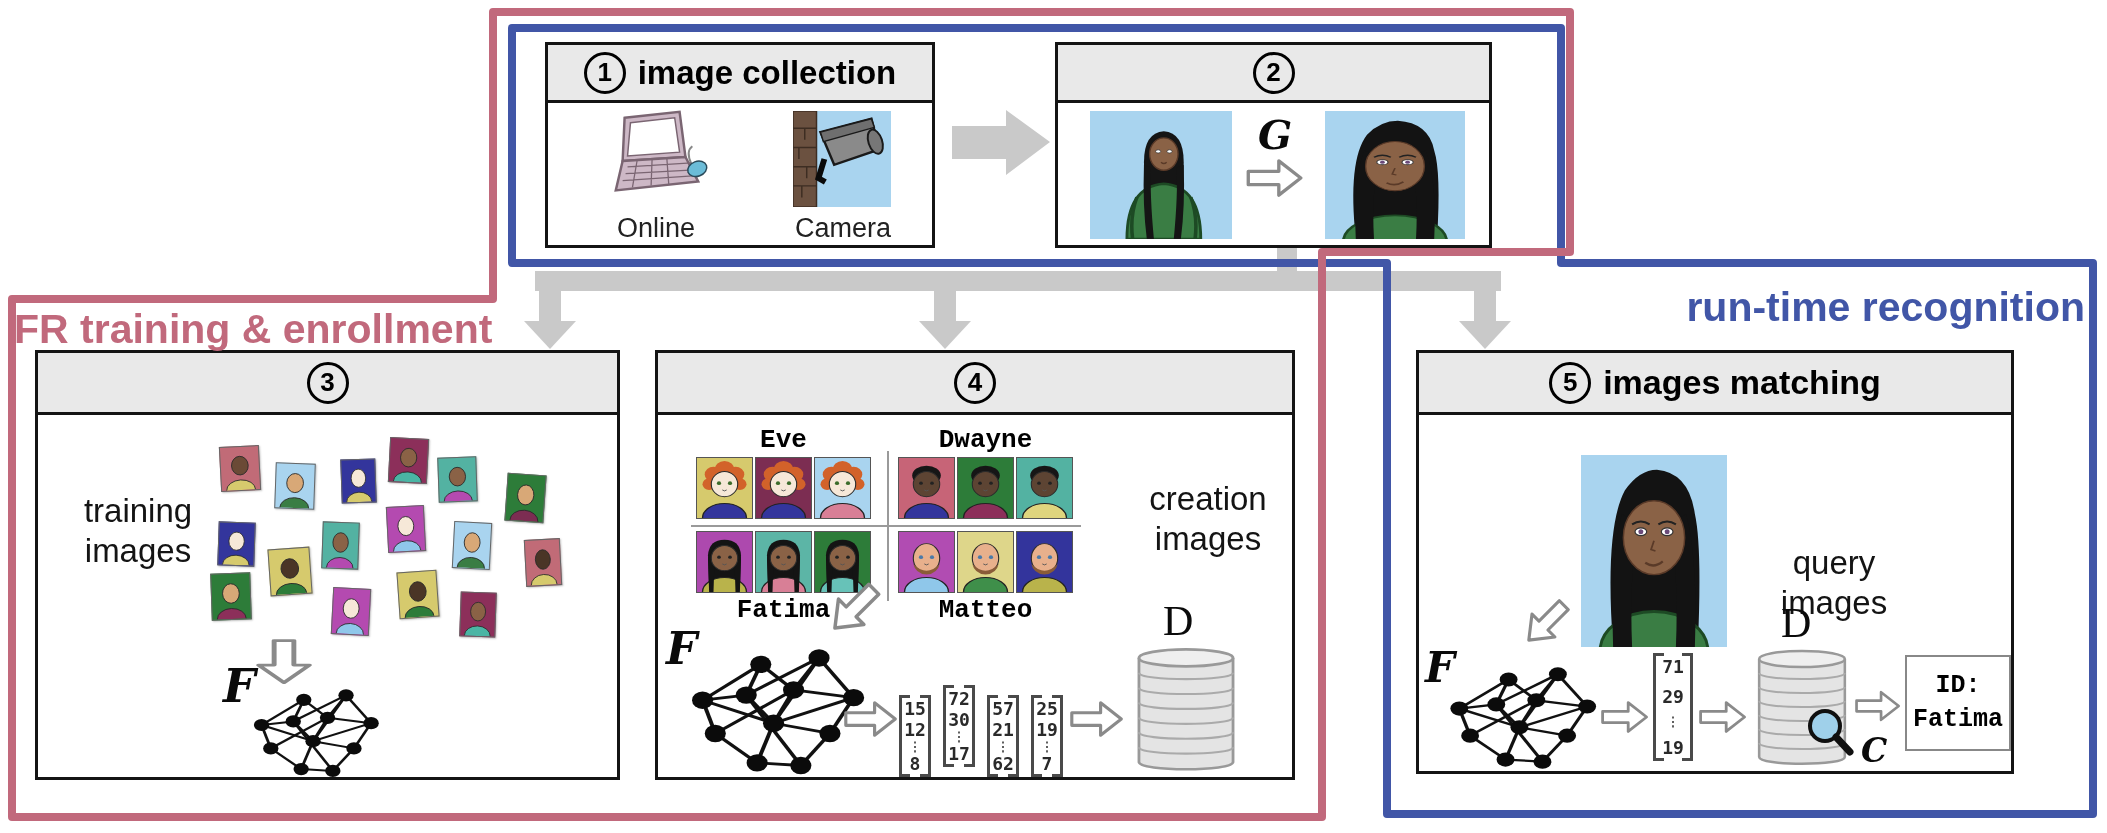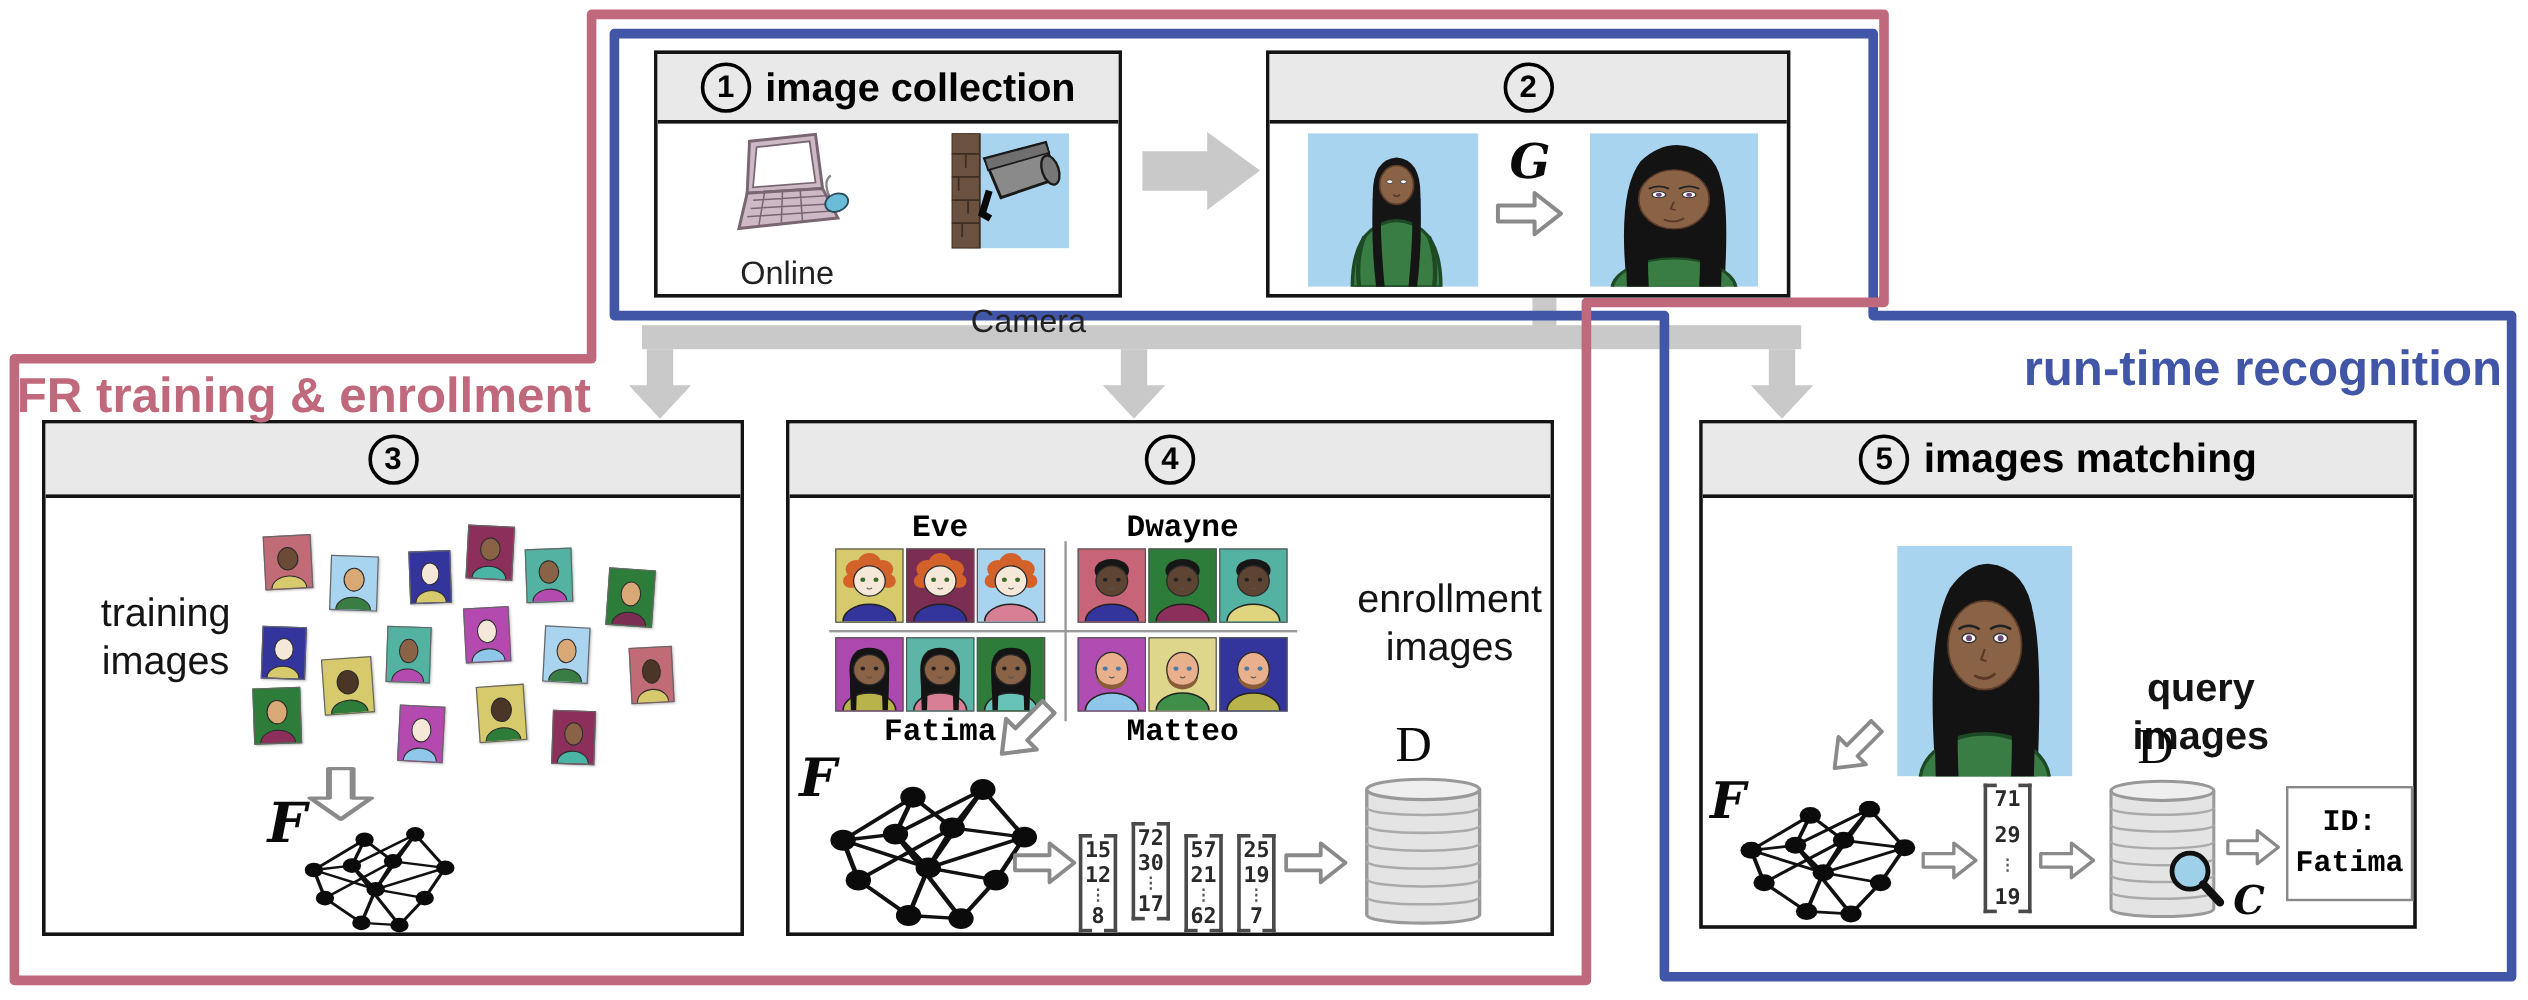--- a/index.html
+++ b/index.html
@@ -102,21 +102,21 @@
       <svg viewBox="0 0 100 100" width="98" height="96" preserveAspectRatio="none">
         <rect x="14" y="0" width="86" height="100" fill="#a9d4ef"></rect>
         <rect x="0" y="0" width="24" height="100" fill="#6b5140" stroke="#3d2d22" stroke-width="1.5"></rect>
         <path d="M 0 18 H 24 M 0 38 H 24 M 0 58 H 24 M 0 78 H 24 M 12 18 V 30 M 6 38 V 50 M 14 58 V 70 M 9 78 V 90" stroke="#3d2d22" stroke-width="1.5" fill="none"></path>
         <path d="M 32 50 L 26 70 L 33 74" stroke="#0a0a0a" stroke-width="6" fill="none"></path>
         <polygon points="28,22 80,8 88,40 42,56" fill="#8a8a8a" stroke="#1a1a1a" stroke-width="2.5"></polygon>
         <polygon points="28,22 80,8 83,17 31,32" fill="#6f6f6f" stroke="#1a1a1a" stroke-width="1.5"></polygon>
         <ellipse cx="84" cy="32" rx="7" ry="13" transform="rotate(-18 84 32)" fill="#777" stroke="#1a1a1a" stroke-width="2"></ellipse>
       </svg>
     </div>
-    <div class="small-label" style="left:229px;top:168px;width:160px;margin-top:40px;">Camera</div>
+    <div class="small-label" style="left:215px;top:168px;width:160px;">Camera</div>
   </div>
 
   <div class="panel" style="left:1055px;top:42px;width:437px;height:206px;">
     <div class="panel-title pt-small">
       <span class="badge">2</span>
     </div>
     <div class="abs" style="left:32px;top:66px;width:142px;height:128px;">
       <svg viewBox="0 0 100 95" width="142" height="128" preserveAspectRatio="none">
         <rect width="100" height="95" fill="#a9d4ef"></rect>
         <path d="M 39 95 L 38 38 Q 38 16 52 15 Q 66 16 66 38 L 65 95 Z" fill="#151515"></path>
@@ -455,21 +455,21 @@
     <ellipse cx="25" cy="62" rx="20" ry="15" fill="#b9b34b" stroke="#222" stroke-width="1.2"></ellipse>
             <ellipse cx="25" cy="27" rx="12" ry="15" fill="#e8b08c" stroke="#2b2b2b" stroke-width="1"></ellipse>
             <path d="M 13 33 Q 25 47 37 33 Q 35 43 25 44 Q 15 43 13 33 Z" fill="#8a5c38"></path>
             <circle cx="20" cy="26" r="1.9" fill="#4a7aa8"></circle>
             <circle cx="30" cy="26" r="1.9" fill="#4a7aa8"></circle>
     <path d="M 23 33 Q 25 35 27 33" stroke="#555" stroke-width="0.9" fill="none"></path>
           </svg>
         </div>
       </div>
     <div class="caption" style="left:470px;top:126px;width:160px;">
-      <span>enrollment</span><br>
+      <span>creation</span><br>
       <span>images</span>
     </div>
     <div class="oarrow rot135" style="left:166px;top:234px;width:60px;height:44px;">
       <svg viewBox="0 0 60 44" width="60" height="44">
           <polygon points="2,15 34,15 34,4 57,22 34,40 34,29 2,29" fill="#fff" stroke="#8a8a8a" stroke-width="3.5" stroke-linejoin="round"></polygon>
         </svg>
     </div>
     <div class="script-letter" style="left:8px;top:270px;font-size:44px;">F</div>
     <div class="net" style="left:30px;top:296px;width:182px;height:128px;">
         <svg viewBox="0 0 100 100" width="100%" height="100%" preserveAspectRatio="none">
@@ -584,21 +584,21 @@
         <ellipse cx="50" cy="56" rx="21" ry="25" fill="#8a6246" stroke="#5a3a28" stroke-width="1"></ellipse>
         <path d="M 35 47 Q 41 43 47 47 M 53 47 Q 59 43 65 47" stroke="#222" stroke-width="1.4" fill="none"></path>
         <ellipse cx="41" cy="52" rx="4" ry="2.6" fill="#fff" stroke="#333" stroke-width="0.8"></ellipse>
         <ellipse cx="59" cy="52" rx="4" ry="2.6" fill="#fff" stroke="#333" stroke-width="0.8"></ellipse>
         <circle cx="41" cy="52" r="1.7" fill="#6a4a7a"></circle>
           <circle cx="59" cy="52" r="1.7" fill="#6a4a7a"></circle>
         <path d="M 50 58 L 48 64 L 51 65" stroke="#5a3a28" stroke-width="1.2" fill="none"></path>
         <path d="M 44 73 Q 50 77 56 72" stroke="#5a3a28" stroke-width="1.6" fill="none"></path>
       </svg>
     </div>
-    <div class="caption" style="left:330px;top:200px;width:170px;font-weight:bold;">
+    <div class="caption" style="left:330px;top:190px;width:170px;">
       <span>query</span><br>
       <span>images</span>
     </div>
     <div class="oarrow rot135" style="left:100px;top:250px;width:54px;height:40px;">
       <svg viewBox="0 0 60 44" width="54" height="40">
           <polygon points="2,15 34,15 34,4 57,22 34,40 34,29 2,29" fill="#fff" stroke="#8a8a8a" stroke-width="3.5" stroke-linejoin="round"></polygon>
         </svg>
     </div>
     <div class="script-letter" style="left:6px;top:290px;font-size:42px;">F</div>
     <div class="net" style="left:28px;top:314px;width:154px;height:104px;">

